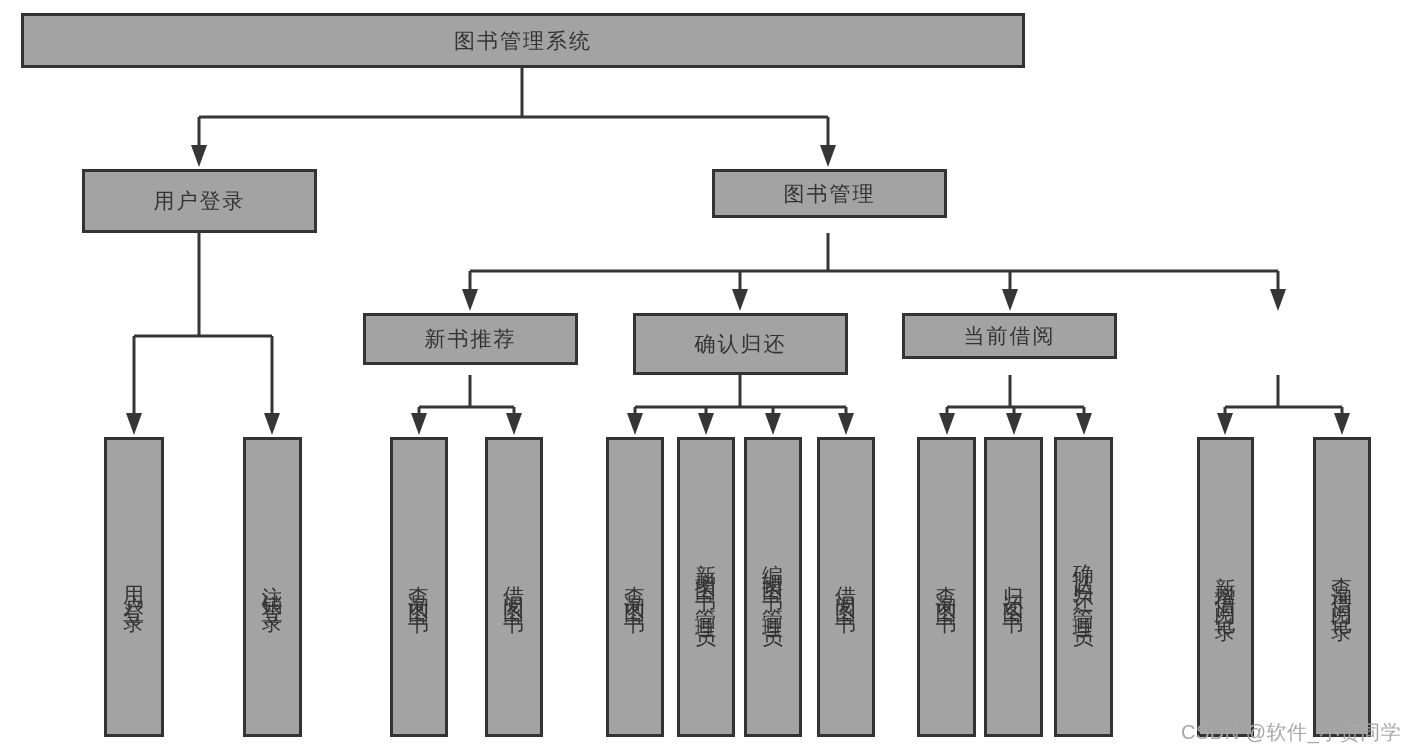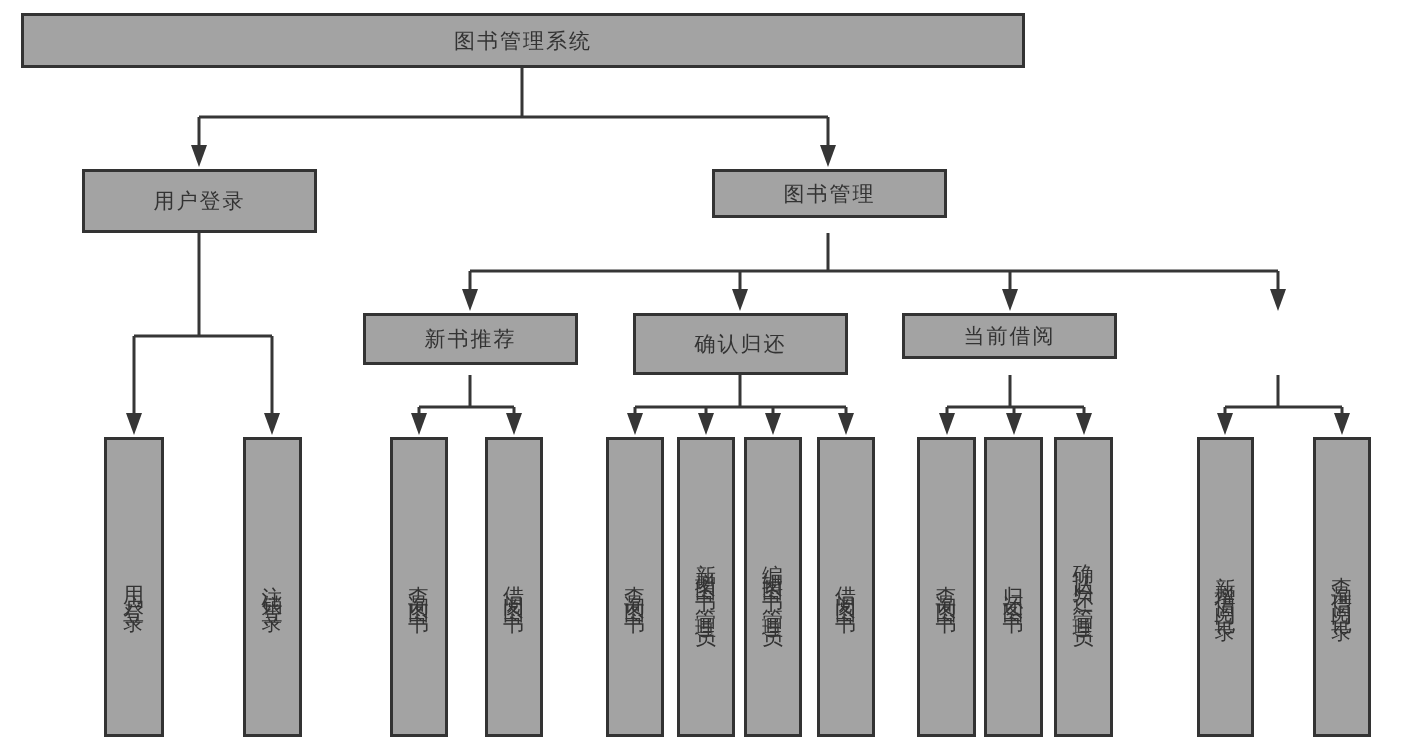--- a/index.html
+++ b/index.html
@@ -81,20 +81,21 @@
       <polygon points="765,413 781,413 773,435" fill="#363636"></polygon>
       <polygon points="838,413 854,413 846,435" fill="#363636"></polygon>
       <path d="M 1010 375 L 1010 407 M 947 407 L 1084 407 M 947 407 L 947 419 M 1014 407 L 1014 419 M 1084 407 L 1084 419" fill="none" stroke="#363636" stroke-width="3"></path>
       <polygon points="939,413 955,413 947,435" fill="#363636"></polygon>
       <polygon points="1006,413 1022,413 1014,435" fill="#363636"></polygon>
       <polygon points="1076,413 1092,413 1084,435" fill="#363636"></polygon>
       <path d="M 1278 375 L 1278 407 M 1225 407 L 1342 407 M 1225 407 L 1225 419 M 1342 407 L 1342 419" fill="none" stroke="#363636" stroke-width="3"></path>
       <polygon points="1217,413 1233,413 1225,435" fill="#363636"></polygon>
       <polygon points="1334,413 1350,413 1342,435" fill="#363636"></polygon>
     </svg>
+  <div id="watermark" style="color: rgb(167, 167, 167);">CSDN @软件_小贺同学</div>
 <div class="box" style="left: 21px; top: 13px; width: 1004px; height: 55px; border-color: rgb(51, 51, 51); color: rgb(51, 51, 51);">图书管理系统</div>
     <div class="box" style="left: 82px; top: 169px; width: 235px; height: 64px; border-color: rgb(51, 51, 51); color: rgb(51, 51, 51);">用户登录</div>
     <div class="box" style="left: 712px; top: 169px; width: 235px; height: 49px; border-color: rgb(51, 51, 51); color: rgb(51, 51, 51);">图书管理</div>
     <div class="box" style="left: 363px; top: 313px; width: 215px; height: 52px; border-color: rgb(51, 51, 51); color: rgb(51, 51, 51);">新书推荐</div>
     <div class="box" style="left: 633px; top: 313px; width: 215px; height: 62px; border-color: rgb(51, 51, 51); color: rgb(51, 51, 51);">确认归还</div>
     <div class="box" style="left: 902px; top: 313px; width: 215px; height: 46px; border-color: rgb(51, 51, 51); color: rgb(51, 51, 51);">当前借阅</div>
     <div class="box v" style="left: 104px; top: 437px; width: 60px; height: 300px; border-color: rgb(51, 51, 51); color: rgb(51, 51, 51);">用户登录</div>
     <div class="box v" style="left: 243px; top: 437px; width: 59px; height: 300px; border-color: rgb(51, 51, 51); color: rgb(51, 51, 51);">注销登录</div>
     <div class="box v" style="left: 390px; top: 437px; width: 58px; height: 300px; border-color: rgb(51, 51, 51); color: rgb(51, 51, 51);">查询图书</div>
     <div class="box v" style="left: 485px; top: 437px; width: 58px; height: 300px; border-color: rgb(51, 51, 51); color: rgb(51, 51, 51);">借阅图书</div>

